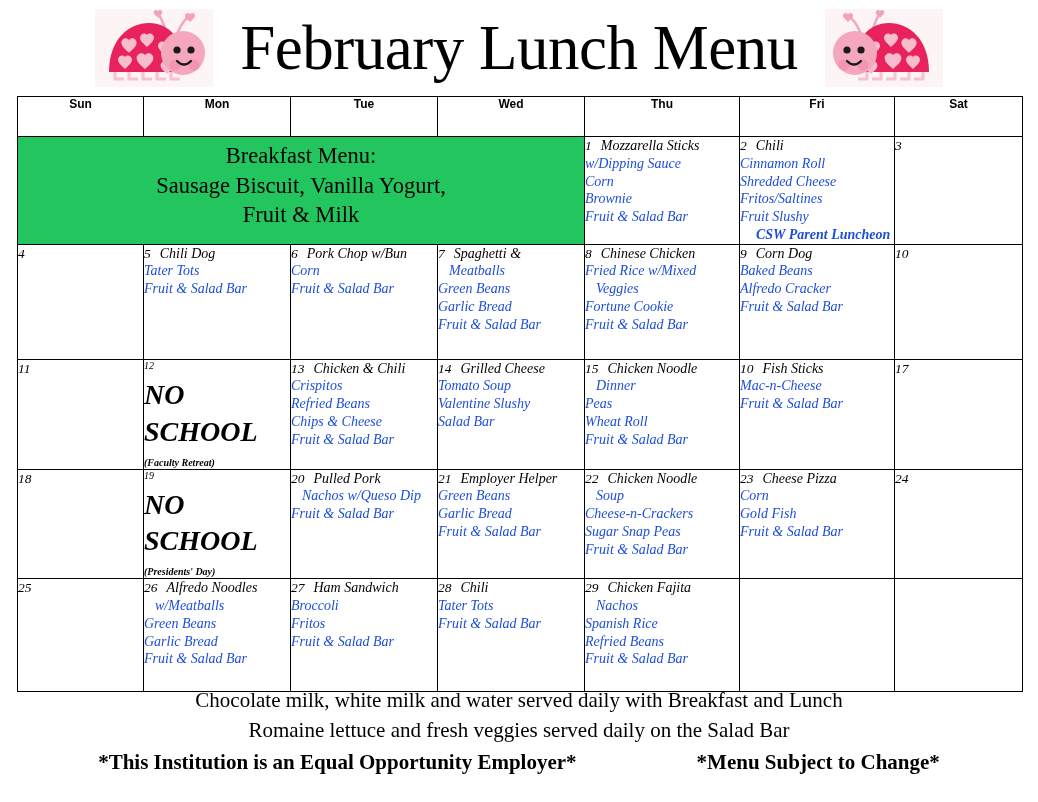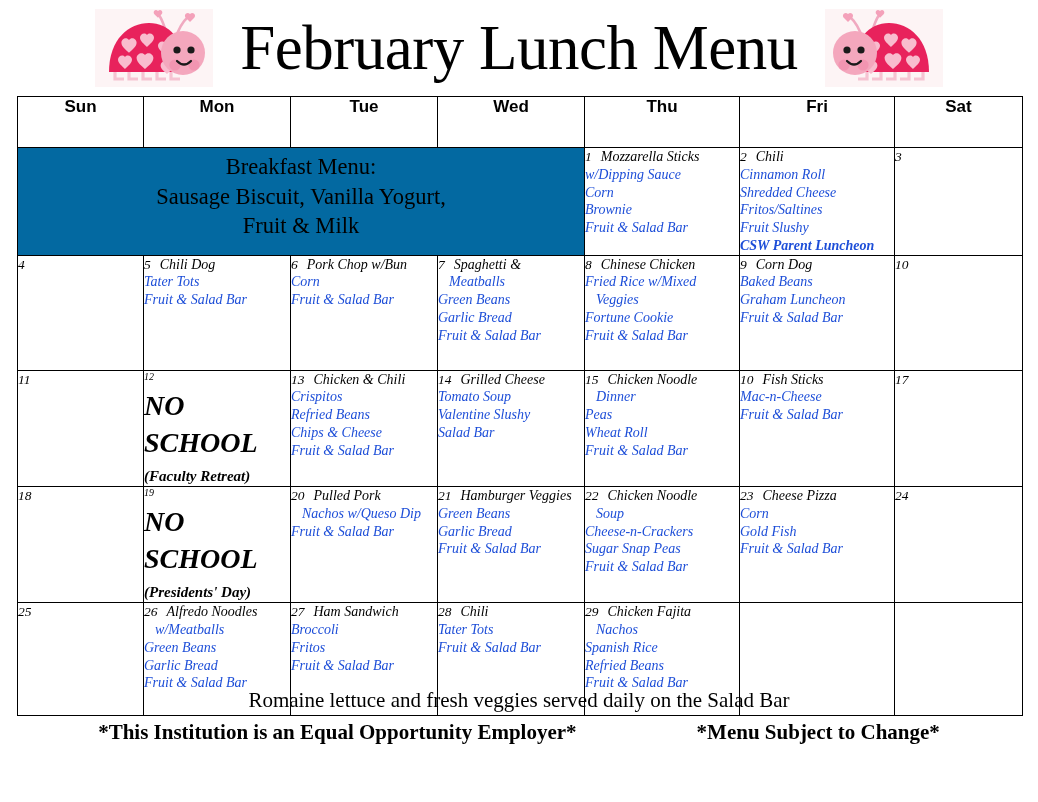--- a/index.html
+++ b/index.html
@@ -59,32 +59,32 @@
   }
   col.c-sun { width: 126px; }
   col.c-mon { width: 147px; }
   col.c-tue { width: 147px; }
   col.c-wed { width: 147px; }
   col.c-thu { width: 155px; }
   col.c-fri { width: 155px; }
   col.c-sat { width: 128px; }
 
   thead th {
-    height: 51px;
+    height: 40px;
     text-align: center;
     vertical-align: middle;
     font-family: "Liberation Sans", sans-serif;
     font-weight: bold;
-    font-size: 17px;
+    font-size: 12px;
     color: #000000;
   }
 
   
   td.breakfast {
-    background: #0369a1;
+    background: #22c55e;
     height: 103px;
     text-align: center;
     vertical-align: middle;
   }
   .breakfast-text {
     font-family: "Liberation Serif", serif;
     font-size: 22.5px;
     line-height: 1.32;
     color: #000000;
     padding: 4px 6px 8px 6px;
@@ -107,21 +107,21 @@
   }
   .items {
     font-family: "Liberation Serif", serif;
     font-style: italic;
     font-size: 14px;
     line-height: 1.27;
     color: #1d4ed8;
   }
   .items .it { white-space: nowrap; }
   .items .it.ind { padding-left: 11px; font-family: Liberation Serif, serif; }
-  .items .it.bold { font-weight: bold; }
+  .items .it.bold { font-weight: bold; margin-left: 16px; }
   .firstline {
     white-space: nowrap;
     font-family: "Liberation Serif", serif;
     font-style: italic;
     font-size: 14px;
     line-height: 1.27;
   }
   .firstline .num {
     font-size: 13.5px;
     padding-right: 9px;
@@ -134,21 +134,21 @@
     font-weight: bold;
     font-size: 28px;
     line-height: 1.32;
     color: #000000;
     padding-top: 6px;
   }
   .noschool-sub {
     font-family: "Liberation Serif", serif;
     font-style: italic;
     font-weight: bold;
-    font-size: 15px;
+    font-size: 10px;
     line-height: 1.3;
     padding-top: 5px;
     color: #000000;
   }
 
   
   #footer {
     position: absolute;
     left: 0; top: 686px;
     width: 1038px;
@@ -336,21 +336,21 @@
               <div class="it">Fried Rice w/Mixed</div>
               <div class="it ind">Veggies</div>
               <div class="it">Fortune Cookie</div>
               <div class="it">Fruit &amp; Salad Bar</div>
             </div>
           </td>
           <td class="day">
             <div class="firstline"><span class="num">9</span><span>Corn Dog</span></div>
             <div class="items">
               <div class="it">Baked Beans</div>
-              <div class="it">Graham Luncheon</div>
+              <div class="it">Alfredo Cracker</div>
               <div class="it">Fruit &amp; Salad Bar</div>
             </div>
           </td>
           <td class="day">
             <div class="firstline"><span class="num">10</span></div>
           </td>
         </tr>
         <tr class="wk3">
           <td class="day">
             <div class="firstline"><span class="num">11</span></div>
@@ -413,21 +413,21 @@
             <div class="noschool-sub">(Presidents' Day)</div>
           </td>
           <td class="day">
             <div class="firstline"><span class="num">20</span><span>Pulled Pork</span></div>
             <div class="items">
               <div class="it ind">Nachos w/Queso Dip</div>
               <div class="it">Fruit &amp; Salad Bar</div>
             </div>
           </td>
           <td class="day">
-            <div class="firstline"><span class="num">21</span><span>Hamburger Veggies</span></div>
+            <div class="firstline"><span class="num">21</span><span>Employer Helper</span></div>
             <div class="items">
               <div class="it">Green Beans</div>
               <div class="it">Garlic Bread</div>
               <div class="it">Fruit &amp; Salad Bar</div>
             </div>
           </td>
           <td class="day">
             <div class="firstline"><span class="num">22</span><span>Chicken Noodle</span></div>
             <div class="items">
               <div class="it ind">Soup</div>
@@ -485,20 +485,21 @@
               <div class="it">Fruit &amp; Salad Bar</div>
             </div>
           </td>
           <td class="day"></td>
           <td class="day"></td>
         </tr>
       </tbody>
   </table>
 
   <div id="footer">
+    <div class="foot-line">Chocolate milk, white milk and water served daily with Breakfast and Lunch</div>
     <div class="foot-line">Romaine lettuce and fresh veggies served daily on the Salad Bar</div>
     <div class="foot-line last">
       <span>*This Institution is an Equal Opportunity Employer*</span>
       <span>*Menu Subject to Change*</span>
     </div>
   </div>
 
 </div>
 
 </body></html>

